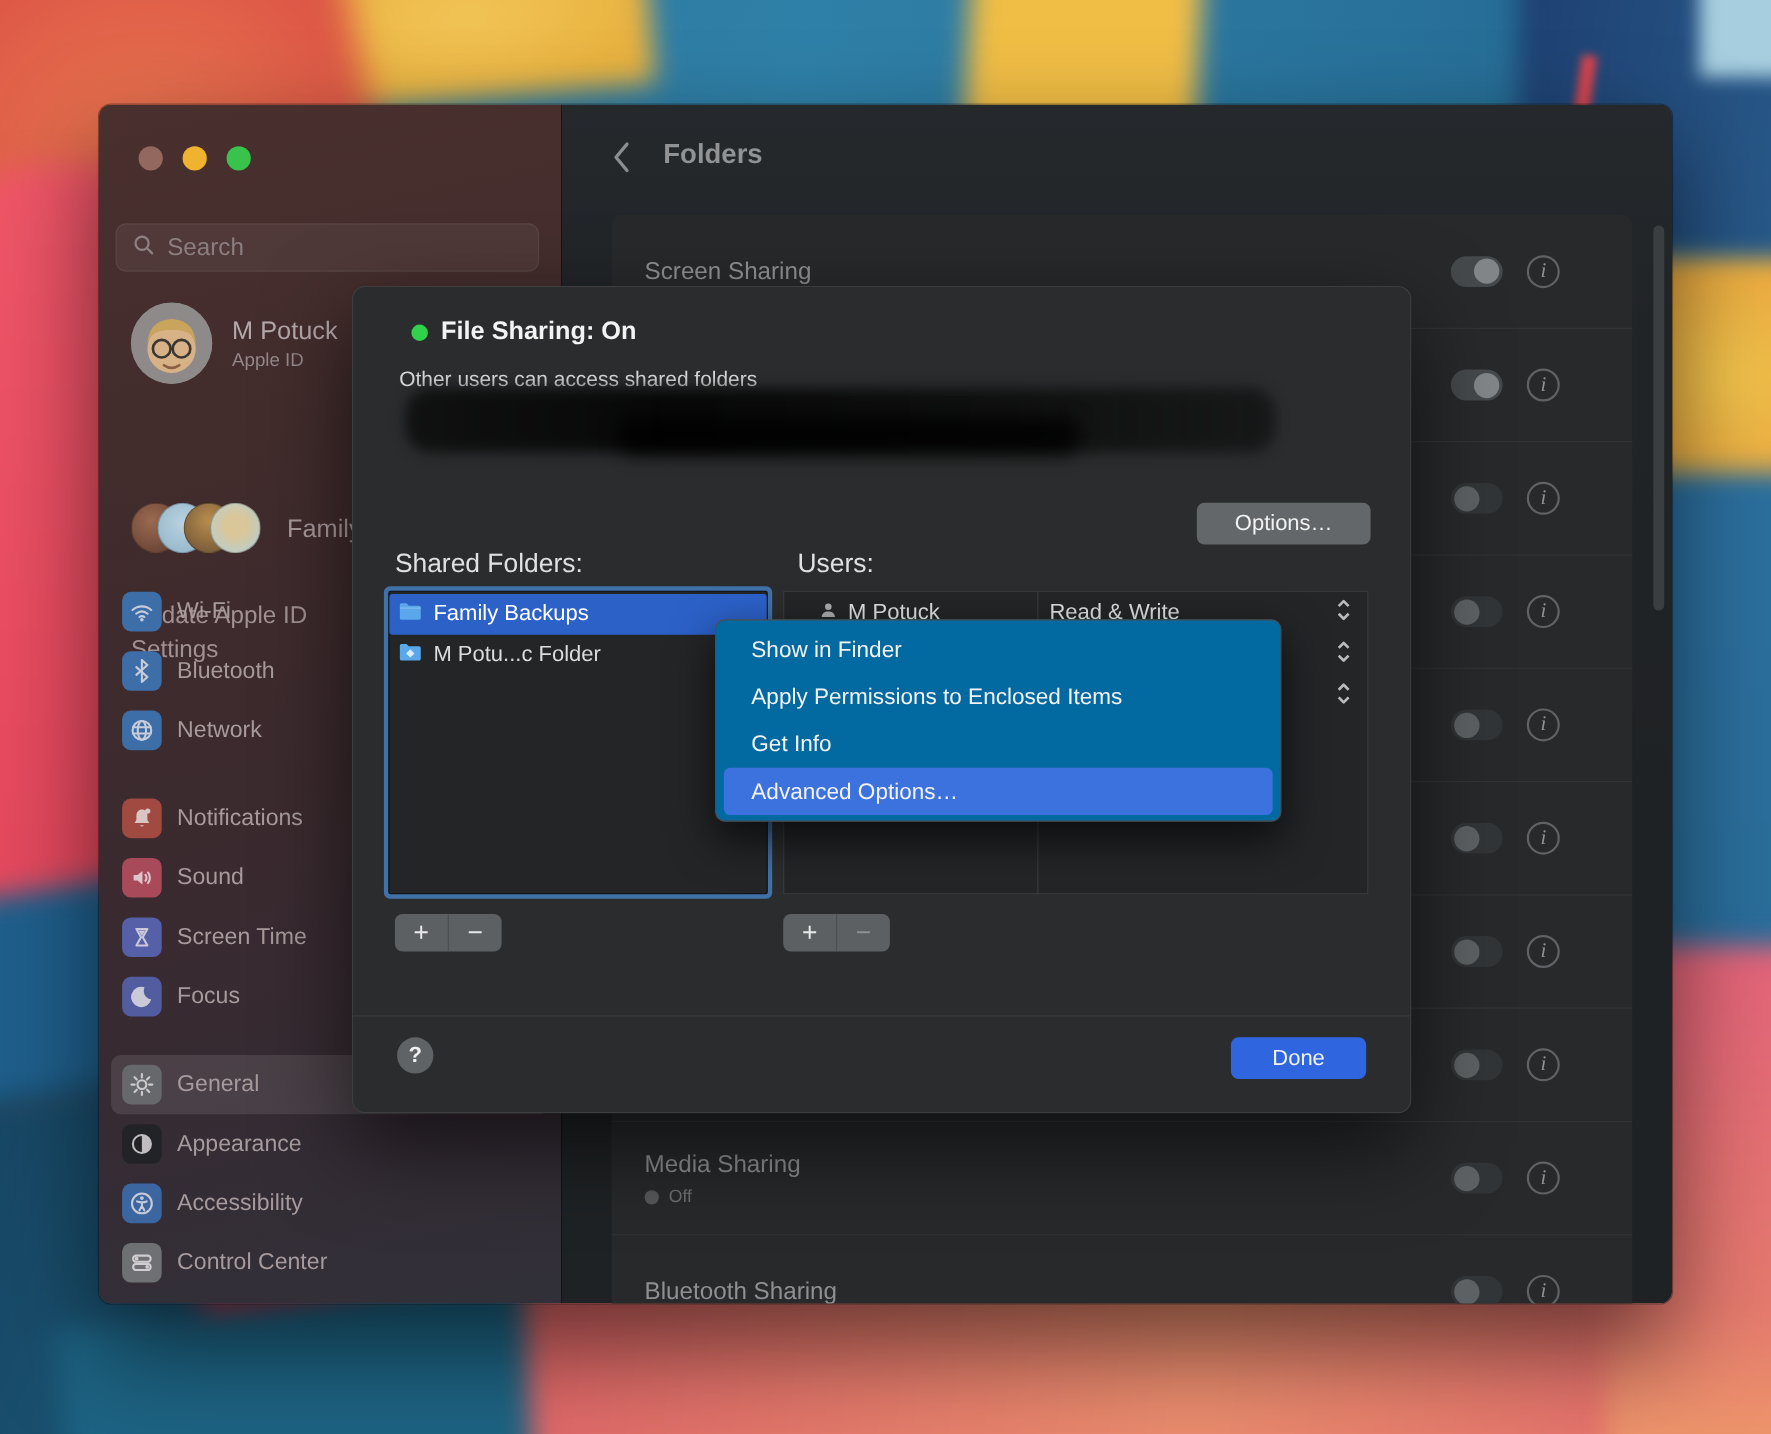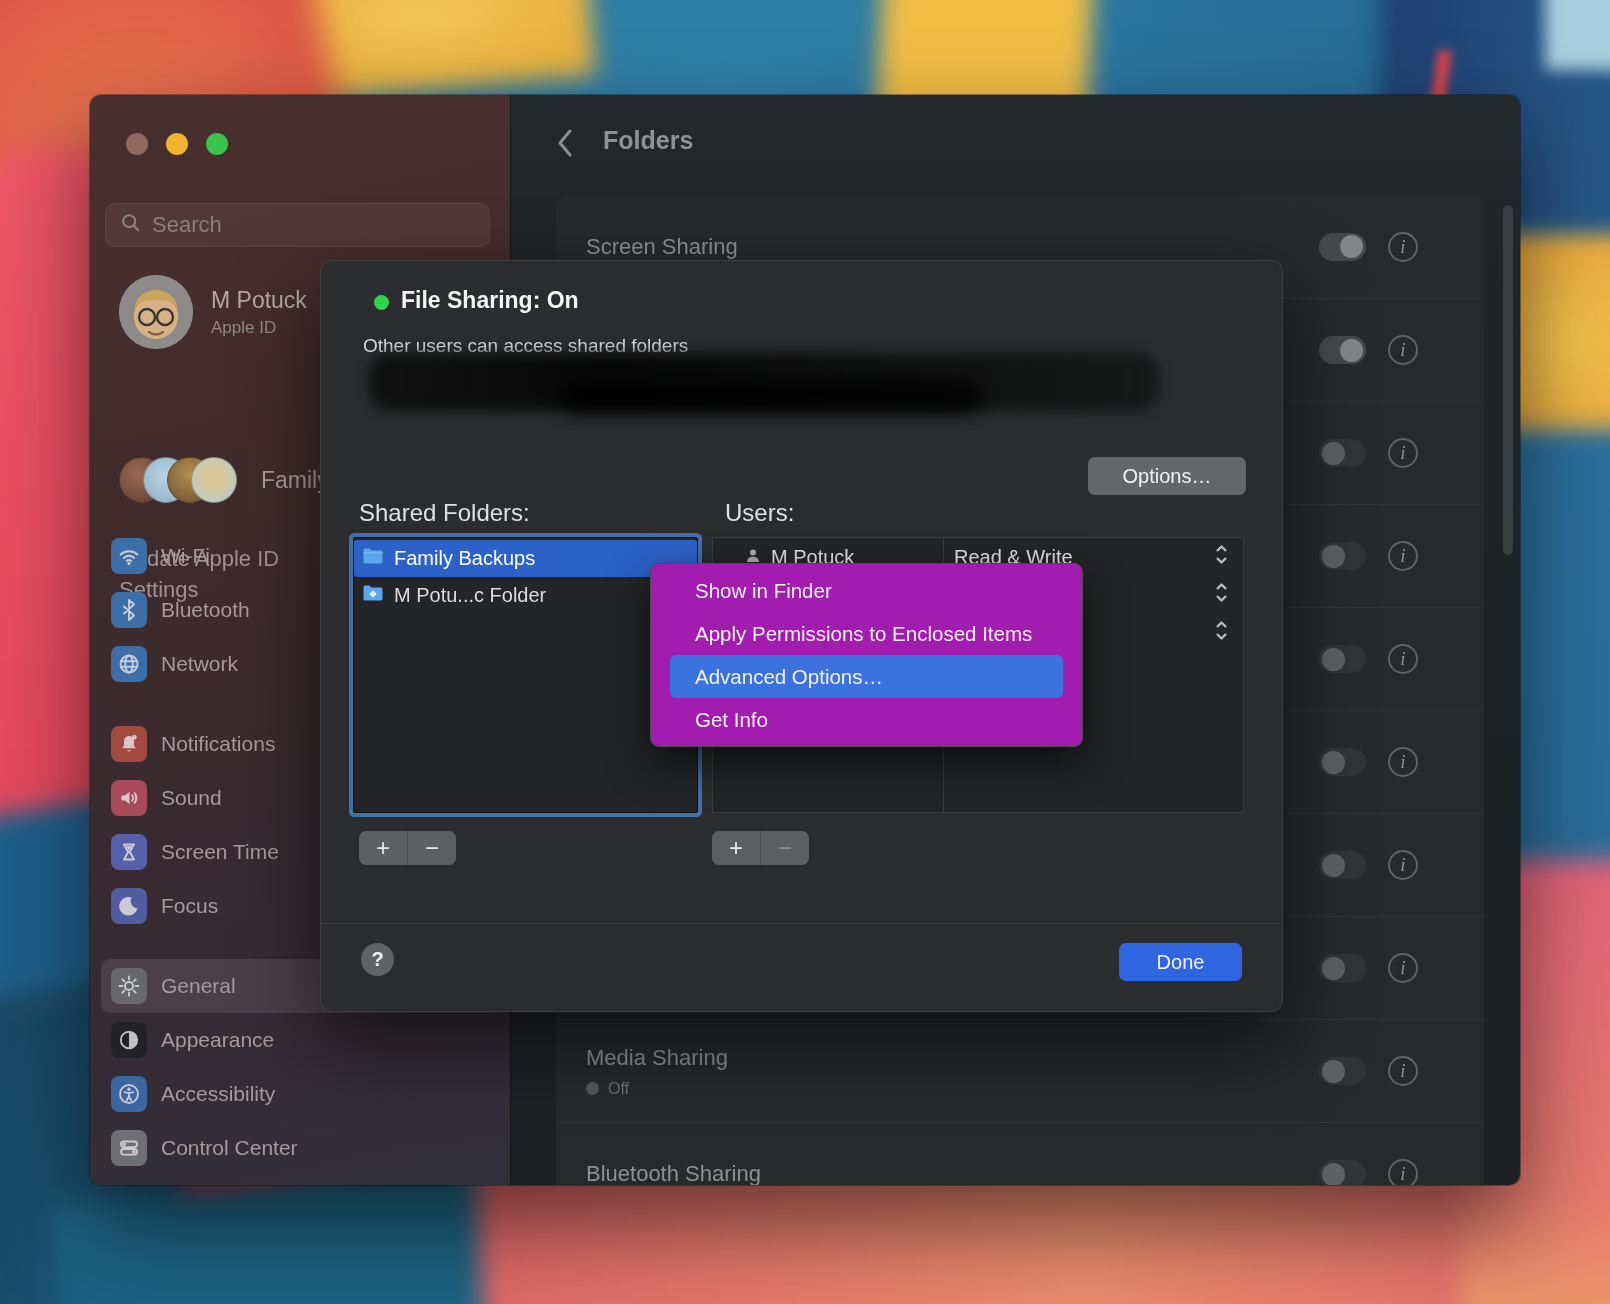--- a/index.html
+++ b/index.html
@@ -90,21 +90,21 @@
   .urow .stepper{position:absolute;right:14px;}
   .seg{position:absolute;top:570px;width:97px;height:34px;background:#5d6063;border-radius:7px;display:flex;}
   .seg .half{flex:1;display:flex;align-items:center;justify-content:center;font-size:24px;color:#e9e9e9;}
   .seg .half+.half{border-left:1px solid #4b4e50;}
   .seg .half.dimmed{color:#8f9294;}
   .d-divider{position:absolute;left:0;right:0;top:662px;height:1px;background:#3a3c3d;}
   .d-help{position:absolute;left:40px;top:682px;width:33px;height:33px;border-radius:50%;background:#606365;color:#f0f0f0;display:flex;align-items:center;justify-content:center;font-size:20px;font-weight:700;}
   .d-done{position:absolute;right:40px;top:682px;width:123px;height:38px;background:var(--accent_blue);font-weight:400;}
 
   
-  .menu{position:absolute;left:650px;top:563px;width:433px;background:#a21caf;border:1px solid #4b4d4f;border-radius:9px;box-shadow:0 16px 40px rgba(0,0,0,.65);padding:5px 14px;}
+  .menu{position:absolute;left:650px;top:563px;width:515px;background:#0369a1;border:1px solid #4b4d4f;border-radius:9px;box-shadow:0 16px 40px rgba(0,0,0,.65);padding:5px 2px;}
   .mitem{height:43px;display:flex;align-items:center;padding-left:25px;font-size:20.5px;color:#f2f2f2;margin:0 5px;border-radius:6px;}
   .mitem.highlighted{background:var(--highlight_blue);}
 
   .ic-stroke{fill:none;stroke:#e9e4e6;stroke-width:1.9;stroke-linecap:round;stroke-linejoin:round;}
   .ic-fill{fill:#e9e4e6;stroke:none;}
 </style>
 </head>
 <body>
 
 <div class="canvas">
@@ -475,17 +475,17 @@
     </div>
 
     <div class="d-divider"></div>
     <div class="d-help">?</div>
     <div class="btn d-done">Done</div>
   </div>
 
   <div class="menu">
     <div class="mitem">Show in Finder</div>
     <div class="mitem">Apply Permissions to Enclosed Items</div>
+    <div class="mitem">Get Info</div>
     <div class="mitem highlighted">Advanced Options…</div>
-    <div class="mitem">Get Info</div>
   </div>
 
 </div>
 
 </body></html>

